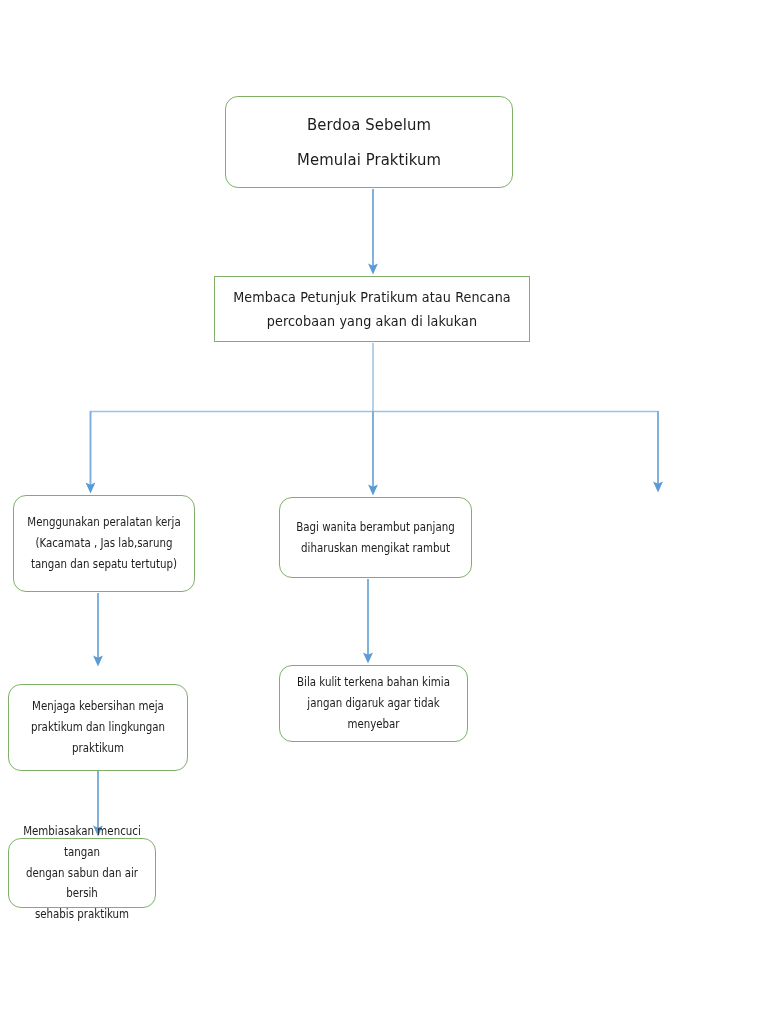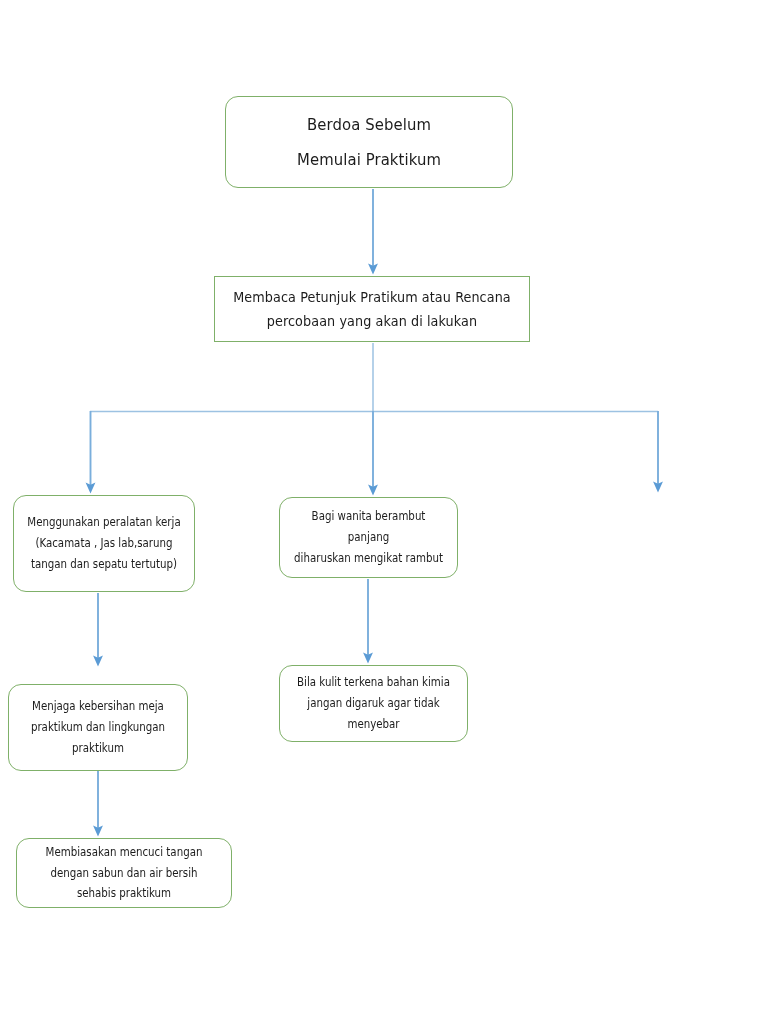--- a/index.html
+++ b/index.html
@@ -62,33 +62,33 @@
   #node-read .txt {
     font-size: 14.2px;
     line-height: 1.72;
     letter-spacing: .1px;
   }
 
   #node-ppe {
     left: 6px; top: 495px; width: 182px; height: 97px; margin-left: 7px;
   }
   #node-hair {
-    left: 279px; top: 497px; width: 179px; height: 81px;
+    left: 279px; top: 497px; width: 193px; height: 81px;
   }
   #node-tap {
     left: 568px; top: 494px; width: 182px; height: 78px;
   }
   #node-clean {
     left: 8px; top: 668px; width: 180px; height: 87px; margin-top: 16px;
   }
   #node-skin {
     left: 279px; top: 665px; width: 189px; height: 77px;
   }
   #node-wash {
-    left: 8px; top: 838px; width: 216px; height: 70px; margin-left: 8px;
+    left: 8px; top: 838px; width: 148px; height: 70px;
   }
 
   #node-ppe .txt, #node-hair .txt, #node-tap .txt,
   #node-clean .txt, #node-skin .txt, #node-wash .txt {
     font-size: 11.4px;
     line-height: 1.82;
   }
 
   
   #connectors {

